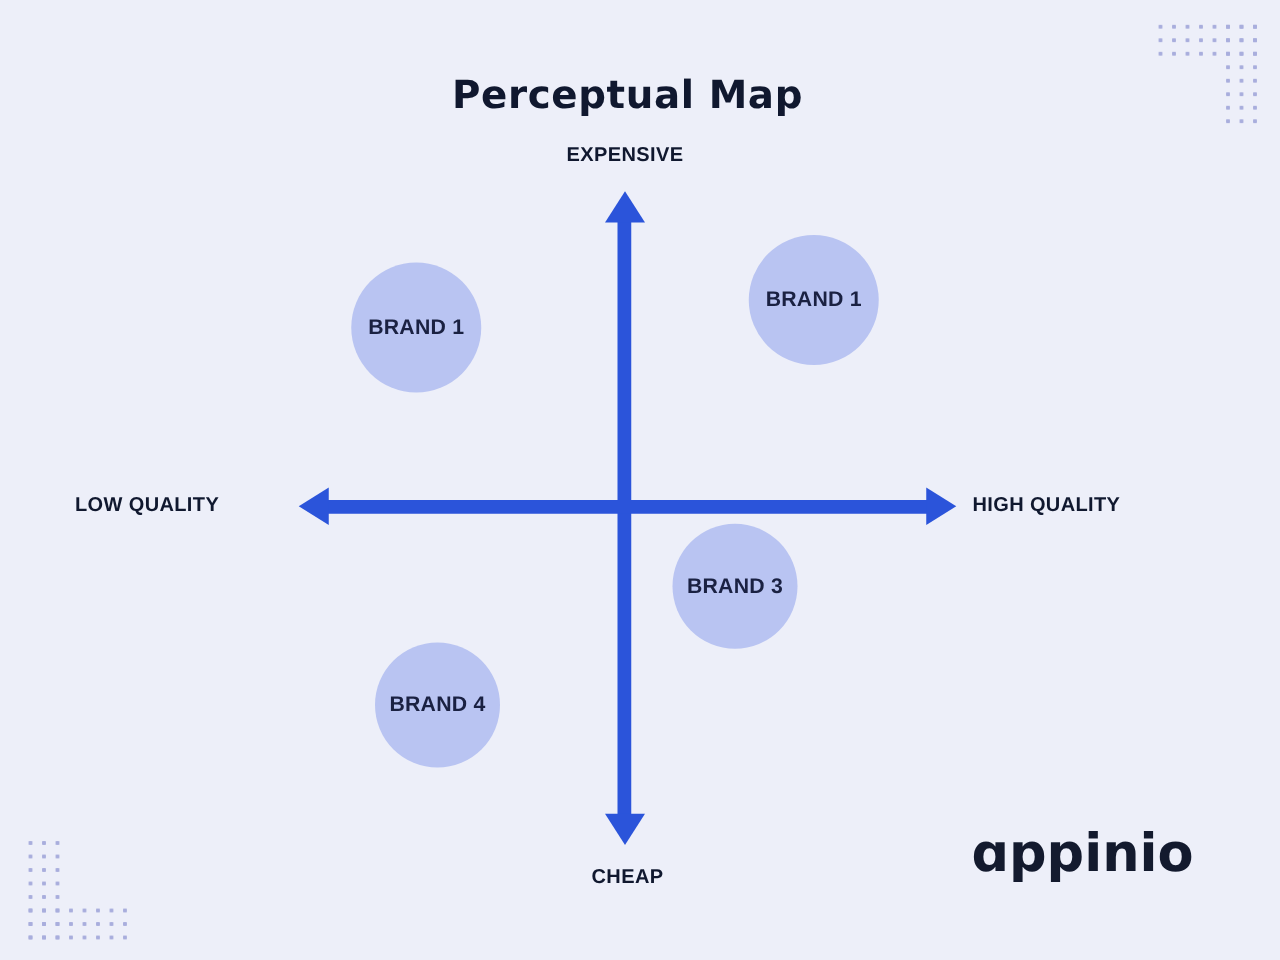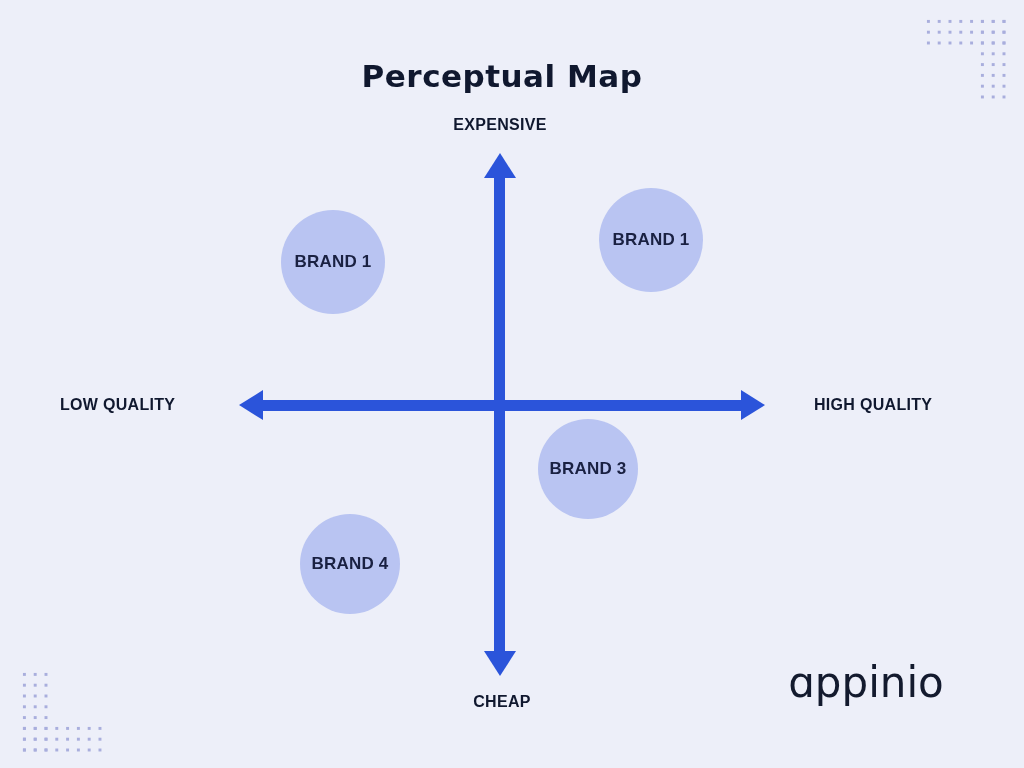--- a/index.html
+++ b/index.html
@@ -31,21 +31,21 @@
     font-family: "Liberation Sans", sans-serif;
     font-size: 16px;
     font-weight: 700;
     letter-spacing: 0.3px;
     color: #10182f;
     white-space: nowrap;
   }
   .axis-label.top    { left: 350px; top: 116px; width: 300px; text-align: center; }
   .axis-label.bottom { left: 352px; top: 693px; width: 300px; text-align: center; }
   .axis-label.left   { left: 60px;  top: 396px; width: 165px; text-align: left; }
-  .axis-label.right  { left: 778px; top: 396px; width: 200px; text-align: left; margin-left: 36px; }
+  .axis-label.right  { left: 778px; top: 396px; width: 200px; text-align: left; }
 
   
   .shaft { position: absolute; background: #2b54da; z-index: 2; }
   .shaft.vertical   { left: 494px; top: 176px; width: 11px; height: 478px; }
   .shaft.horizontal { left: 261px; top: 400px; width: 482px; height: 11px; }
 
   .arrowhead { position: absolute; width: 0; height: 0; z-index: 2; }
   .arrowhead.up {
     left: 484px; top: 153px;
     border-left: 16px solid transparent;
@@ -103,21 +103,21 @@
   .dots.bl-v { left: 17px;  top: 667px; width: 33px; height: 87px; }
   .dots.bl-h { left: 17px;  top: 721px; width: 87px; height: 33px; }
 
   
   .logo {
     position: absolute;
     left: 776px; top: 660px; width: 180px;
     text-align: center;
     font-family: "DejaVu Sans", sans-serif;
     font-size: 42px;
-    font-weight: 400;
+    font-weight: 700;
     letter-spacing: 0px;
     color: #131a2e;
     line-height: 1.1;
   }
 </style>
 </head>
 <body>
 
 <div class="canvas">
 

